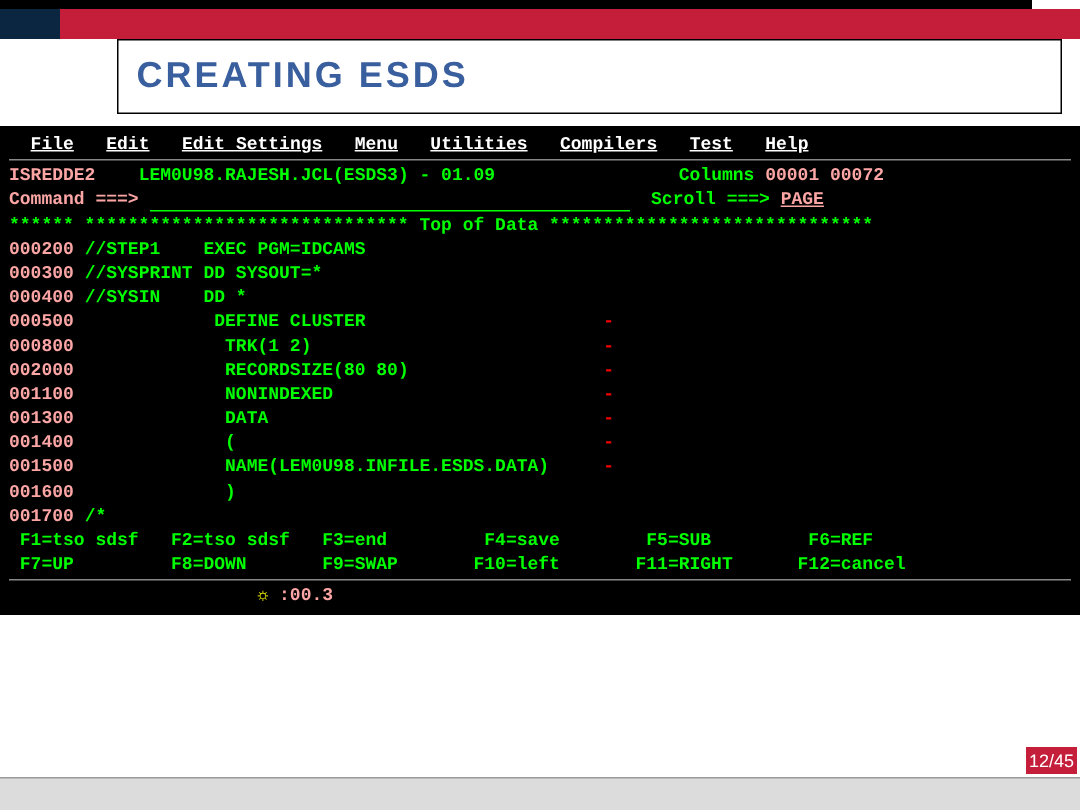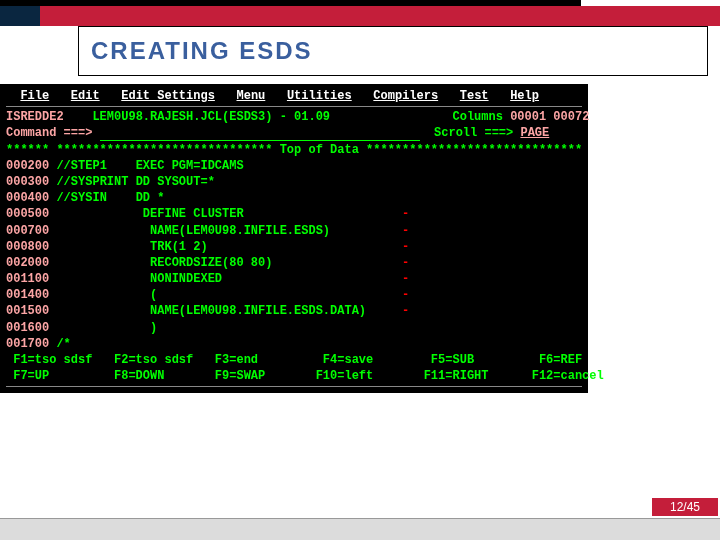--- a/index.html
+++ b/index.html
@@ -1,34 +1,34 @@
 <!DOCTYPE html>
 <html><head>
   <meta charset="utf-8">
   <style>
     *{margin:0;padding:0;box-sizing:border-box}
     body{width:720px;height:540px;font-family:"Courier New",monospace;font-size:12px;background:#fff;position:relative;overflow:hidden}
-    .slide-frame{position:absolute;left:0;top:0;width:581px}
+    .slide-frame{position:absolute;left:0;top:0;width:688px}
     .logo-bar{height:6px;background:#000}
     .red-bar{position:absolute;left:0;top:6px;width:720px;height:20px;background:#c41e3a}
     .red-bar::before{content:"";position:absolute;left:0;top:0;width:40px;height:20px;background:#0a2640}
     .title-area{background:#fff;border:1px solid #000;position:absolute;left:78px;top:26px;width:630px;padding:10px 12px}
     .title{font-family:Verdana,Arial,sans-serif;font-size:24px;font-weight:bold;color:#3a5f9e;letter-spacing:2px}
-    .terminal{position:absolute;left:0;top:84px;width:588px;background:#000;color:#0f0;padding:4px 6px;line-height:1.35;font-weight:bold}
+    .terminal{position:absolute;left:0;top:84px;width:720px;background:#000;color:#0f0;padding:4px 6px;line-height:1.35;font-weight:bold}
     .menubar{color:#fff;white-space:pre}
     .menubar span{text-decoration:underline}
     .row{white-space:pre}
     .white{color:#fca5a5}
     .green{color:#0f0}
     .ul{text-decoration:underline}
     .dash{color:#f00}
     .input-field{background:#000;color:#0f0;border:none;border-bottom:1px solid #0f0;width:320px;font-family:inherit;font-size:inherit;font-weight:bold}
     .sep-line{border-top:1px solid #888;margin:2px 0}
     .footer{position:absolute;left:0;bottom:0;width:720px;background:#dcdcdc;border-top:1px solid #999;height:22px}
-    .slide-num{position:absolute;right:2px;bottom:24px;background:#c41e3a;color:#fff;font-family:Arial;font-size:12px;padding:2px 18px}
+    .slide-num{position:absolute;right:2px;bottom:24px;background:#c41e3a;color:#fff;font-family:Arial;font-size:12px;padding:2px 2px}
     .bulb{color:#ff0}
   </style>
 </head>
 <body>
 
 <div class="slide-frame">
   <div class="logo-bar"></div>
   <div class="red-bar"></div>
   <div class="title-area">
     <div class="title">CREATING ESDS</div>
@@ -43,29 +43,30 @@
 
   <div class="row"><span class="white">Command ===&gt;</span> <input class="input-field" style="">  <span class="green">Scroll ===&gt;</span> <span class="white ul">PAGE</span></div>
 
   <div class="row green">****** ****************************** Top of Data ******************************</div>
 
   <div id="code-lines">
       <div class="row"><span class="white">000200 </span><span class="green">//STEP1    EXEC PGM=IDCAMS</span></div>
       <div class="row"><span class="white">000300 </span><span class="green">//SYSPRINT DD SYSOUT=*</span></div>
       <div class="row"><span class="white">000400 </span><span class="green">//SYSIN    DD *</span></div>
       <div class="row"><span class="white">000500 </span><span class="green">            DEFINE CLUSTER</span><span>                      </span><span class="dash">-</span></div>
-      <div class="row"><span class="white">000700 </span><span class="green">             NAME(LEM0U98.INFILE.ESDS)</span><span>          </span><span class="dash">-</span></div>
       <div class="row"><span class="white">000800 </span><span class="green">             TRK(1 2)</span><span>                           </span><span class="dash">-</span></div>
       <div class="row"><span class="white">002000 </span><span class="green">             RECORDSIZE(80 80)</span><span>                  </span><span class="dash">-</span></div>
       <div class="row"><span class="white">001100 </span><span class="green">             NONINDEXED</span><span>                         </span><span class="dash">-</span></div>
+      <div class="row"><span class="white">001300 </span><span class="green">             DATA</span><span>                               </span><span class="dash">-</span></div>
       <div class="row"><span class="white">001400 </span><span class="green">             (</span><span>                                  </span><span class="dash">-</span></div>
       <div class="row"><span class="white">001500 </span><span class="green">             NAME(LEM0U98.INFILE.ESDS.DATA)</span><span>     </span><span class="dash">-</span></div>
       <div class="row"><span class="white">001600 </span><span class="green">             )</span></div>
       <div class="row"><span class="white">001700 </span><span class="green">/*</span></div>
     </div>
 
   <div class="row green"> F1=tso sdsf   F2=tso sdsf   F3=end         F4=save        F5=SUB         F6=REF</div>
   <div class="row green"> F7=UP         F8=DOWN       F9=SWAP       F10=left       F11=RIGHT      F12=cancel</div>
   <div class="sep-line"></div>
+  <div class="row">                       <span class="bulb">☼</span> <span class="white">:00.3</span></div>
 </div>
 
 <div class="slide-num">12/45</div>
 <div class="footer"></div>
 
 </body></html>

